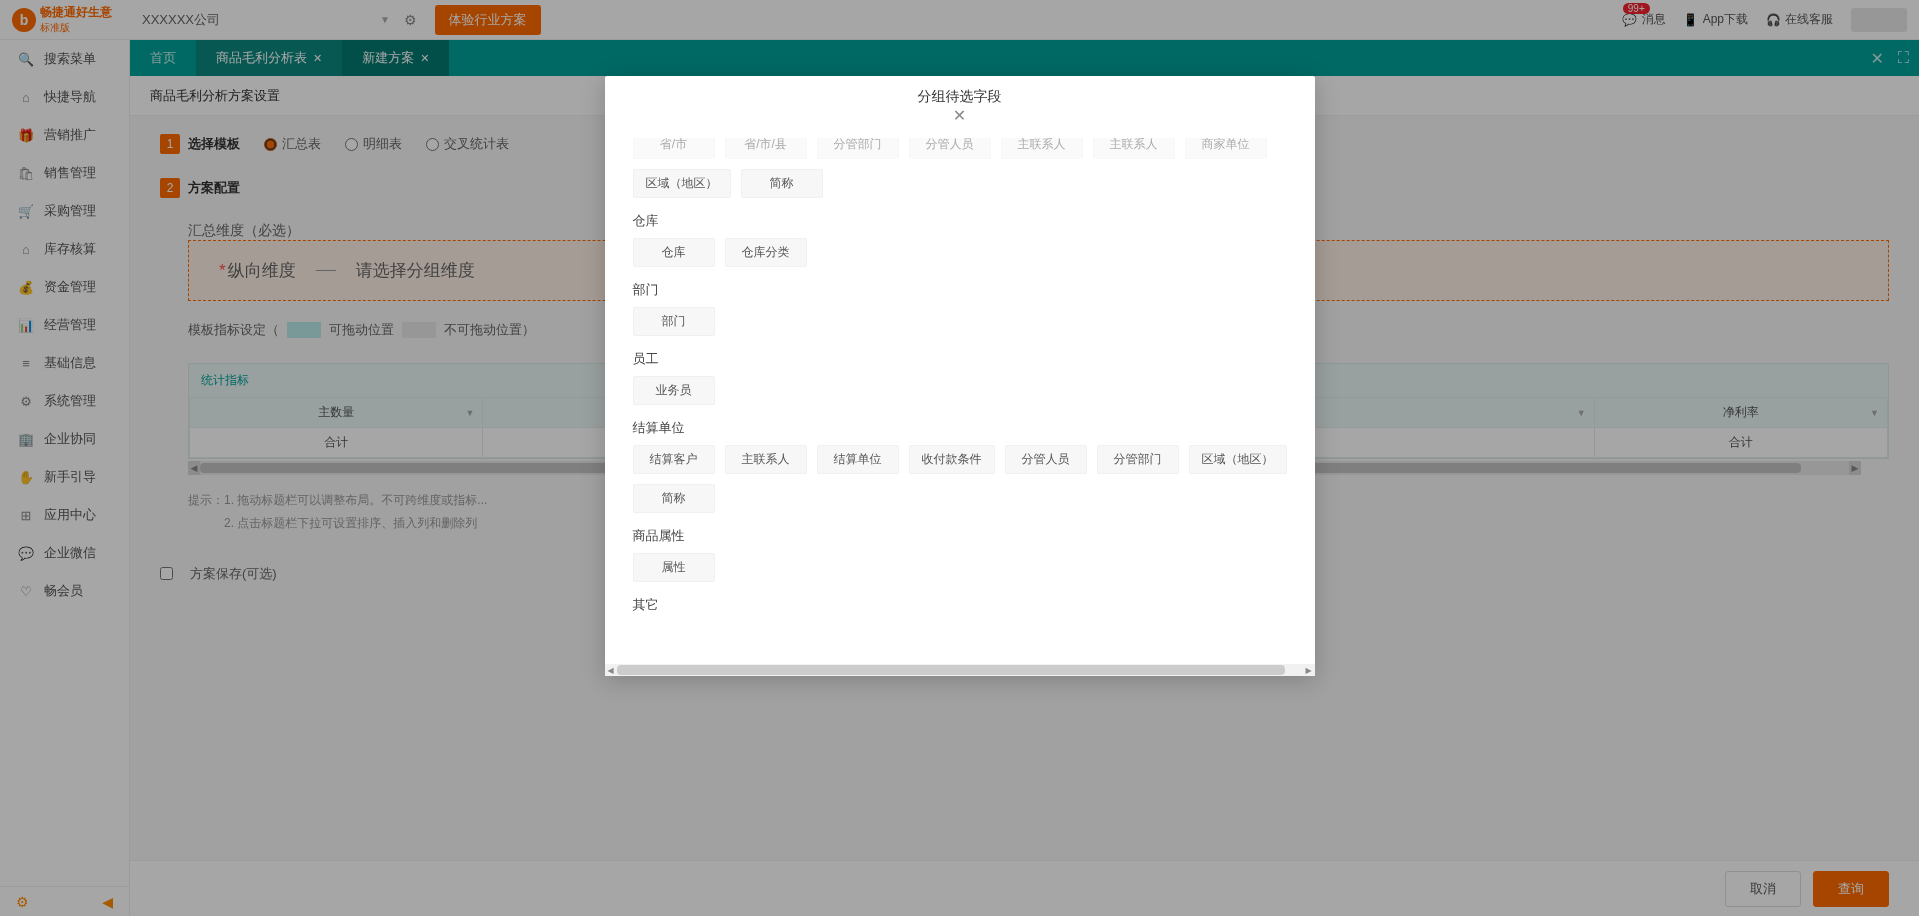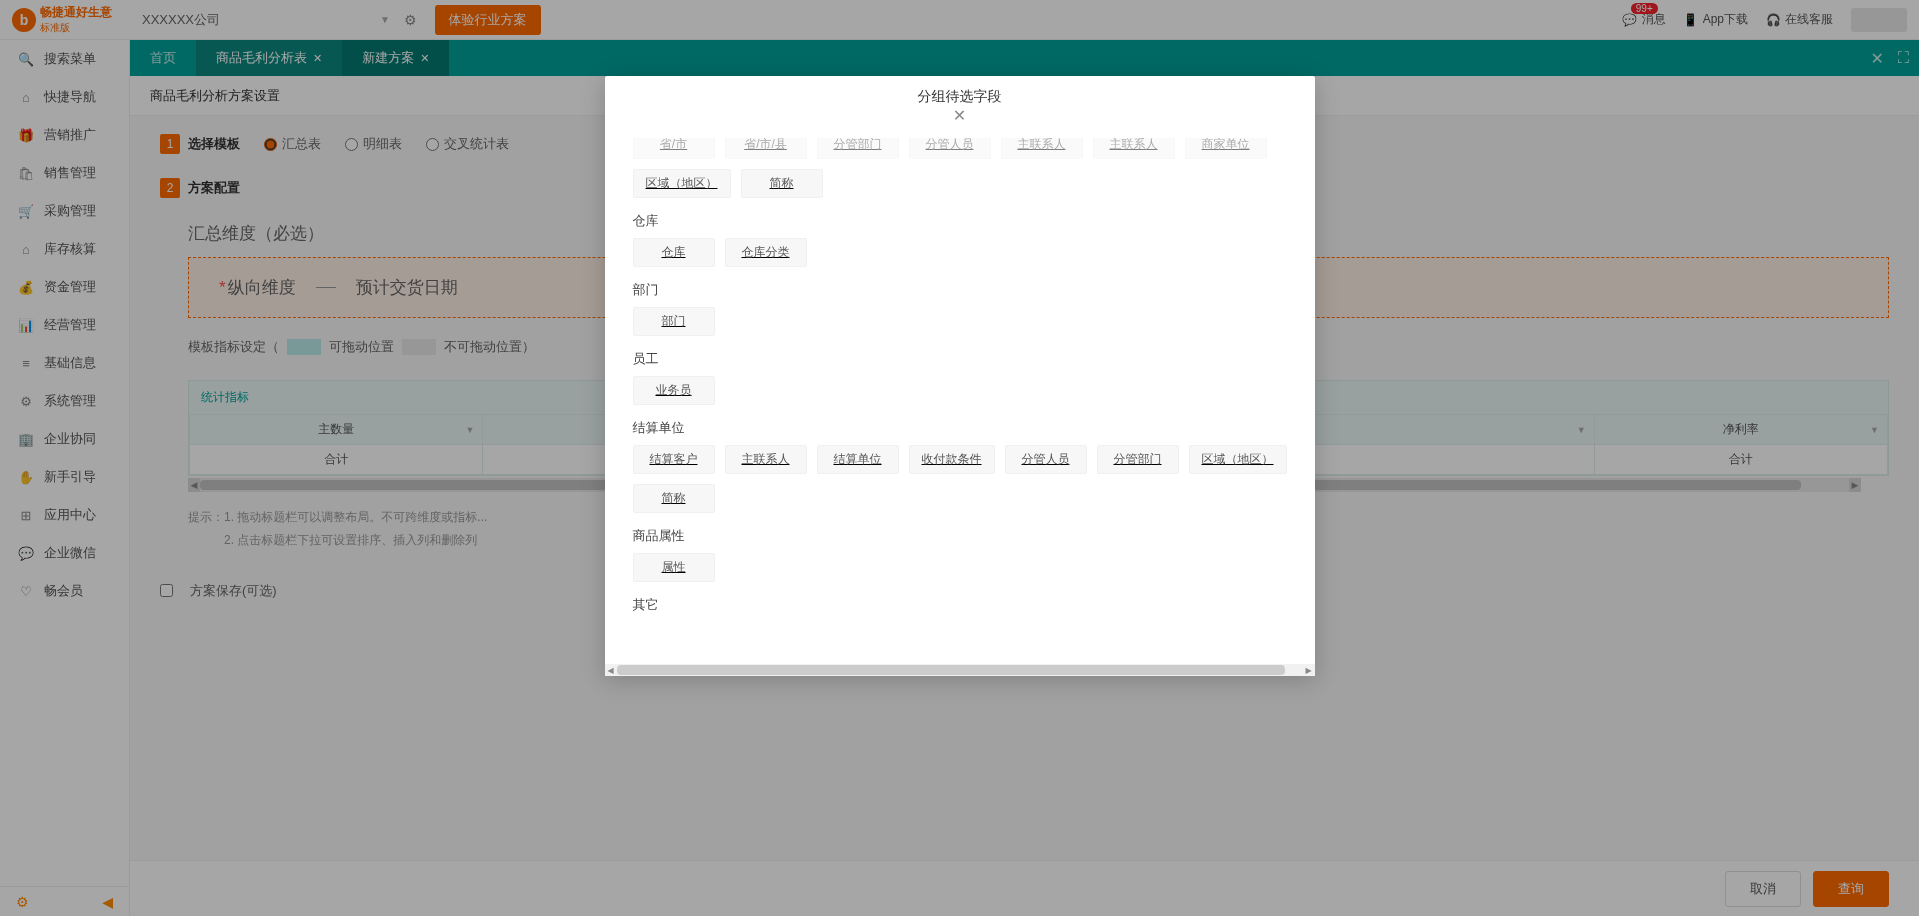--- a/index.html
+++ b/index.html
@@ -10,21 +10,21 @@
 .logo-area { display: flex; align-items: center; width: 118px; }
 .logo-icon { width: 24px; height: 24px; background: #ff6a00; border-radius: 50%; margin-right: 4px; display:flex; align-items:center; justify-content:center; color:#fff; font-weight:bold; font-size:14px;}
 .logo-text { color: #ff6a00; font-size: 12px; font-weight: bold; }
 .logo-sub { color: #ff6a00; font-size: 10px; }
 .company-select { display: flex; align-items: center; color: #666; font-size: 13px; margin-left: 12px; }
 .chevron-down { margin-left: 160px; color: #aaa; font-size: 10px; }
 .gear { margin-left: 14px; color: #888; font-size: 14px; }
 .orange-btn { margin-left: 18px; background: #ff6a00; color: #fff; border: none; padding: 6px 14px; border-radius: 3px; font-size: 13px; cursor: pointer; }
 .header-right { margin-left: auto; display: flex; align-items: center; gap: 18px; }
 .header-item { display: flex; align-items: center; color: #555; font-size: 12px; gap: 4px; position: relative; }
-.badge { position: absolute; top: -8px; left: 8px; background: #f5222d; color: #fff; font-size: 10px; padding: 0 5px; border-radius: 8px; }
+.badge { position: absolute; top: -8px; left: 0; background: #f5222d; color: #fff; font-size: 10px; padding: 0 5px; border-radius: 8px; }
 .avatar { width: 56px; height: 24px; background: #e8e8e8; border-radius: 3px; }
 
 
 .sidebar { position: absolute; left: 0; top: 40px; width: 130px; height: 876px; background: #fff; border-right: 1px solid #eee; }
 .sidebar-item { display: flex; align-items: center; padding: 10px 18px; color: #555; font-size: 13px; gap: 10px; cursor: pointer; }
 .sidebar-icon { width: 16px; height: 16px; display: inline-flex; align-items: center; justify-content: center; color: #888; }
 .sidebar-footer { position: absolute; bottom: 0; width: 100%; height: 30px; background: #fff; border-top: 1px solid #eee; display: flex; align-items: center; justify-content: space-between; padding: 0 16px; }
 .sidebar-footer span { color: #ff8c00; font-size: 14px; }
 
 
@@ -39,21 +39,21 @@
 .content { position: absolute; left: 130px; top: 76px; right: 0; bottom: 44px; background: #f7f7f7; padding: 0; }
 .content-header { height: 40px; background: #fff; padding: 0 20px; display: flex; align-items: center; font-size: 13px; color: #333; border-bottom: 1px solid #eee; }
 .content-body { padding: 18px 30px; }
 .step-row { display: flex; align-items: center; margin-bottom: 24px; }
 .step-num { width: 20px; height: 20px; background: #ff6a00; color: #fff; font-size: 12px; display: flex; align-items: center; justify-content: center; border-radius: 2px; margin-right: 8px; }
 .step-label { font-size: 13px; color: #333; font-weight: bold; margin-right: 24px; }
 .radio-group { display: flex; gap: 24px; align-items: center; }
 .radio { display: flex; align-items: center; gap: 5px; font-size: 13px; color: #666; }
 .radio input { accent-color: #ff6a00; }
 .sub-section { margin-left: 28px; }
-.sub-label { font-size: 17px; color: #666; margin-bottom: 12px; }
+.sub-label { font-size: 14px; color: #666; }
 .dashed-box { border: 1px dashed #ff6a00; background: #fff0e6; padding: 18px 30px; display: flex; align-items: center; gap: 20px; font-size: 17px; color: #666; }
 .req-star { color: #ff4d4f; margin-right: 2px; }
 .dash-line { width: 20px; height: 1px; background: #999; }
 .template-row { display: flex; align-items: center; margin: 20px 0 24px 28px; font-size: 13px; color: #666; gap: 8px; }
 .swatch { width: 34px; height: 16px; display: inline-block; }
 .swatch.draggable { background: #b9ece8; }
 .swatch.fixed { background: #e8e8e8; }
 .table-wrap { margin-left: 28px; border: 1px solid #d7ebe9; background: #fff; overflow: hidden; }
 .table-title { color: #00a29a; font-size: 12px; padding: 8px 12px; background: #ecf7f6; }
 .table { width: 100%; border-collapse: collapse; }
@@ -73,21 +73,21 @@
 
 
 .modal-overlay { position: absolute; inset: 0; background: rgba(0,0,0,0.35); z-index: 100; }
 .modal { position: absolute; left: 50%; top: 76px; transform: translateX(-50%); width: 710px; height: 600px; background: #fff; border-radius: 2px; display: flex; flex-direction: column; box-shadow: 0 4px 24px rgba(0,0,0,0.2); }
 .modal-header { padding: 12px 18px; display: flex; align-items: center; justify-content: space-between; font-size: 14px; color: #333; border-bottom: 1px solid transparent; flex-direction: column; }
 .modal-close { cursor: pointer; color: #888; font-size: 16px; }
 .modal-body { flex: 1; overflow-y: auto; padding: 0 18px 10px 28px; position: relative; }
 .modal-body::-webkit-scrollbar { width: 10px; }
 .modal-body::-webkit-scrollbar-thumb { background: #ccc; }
 .field-group-title { font-size: 13px; color: #444; margin: 14px 0 8px 0; font-weight: 500; }
-.field-row { display: flex; flex-wrap: wrap; gap: 10px; text-decoration: underline; }
+.field-row { display: flex; flex-wrap: wrap; gap: 10px; }
 .field-chip { min-width: 82px; padding: 5px 12px; background: #f7f7f7; border: 1px solid #f0f0f0; font-size: 12px; color: #555; text-align: center; cursor: pointer; border-radius: 2px; }
 .modal-hscroll { height: 12px; background: #f1f1f1; position: relative; }
 .modal-hscroll-thumb { position: absolute; left: 12px; right: 30px; top: 1px; bottom: 1px; background: #ccc; border-radius: 4px; }
 .modal-hscroll-arrow { position:absolute; top:0; width:12px; height:12px; font-size:8px; color:#888; display:flex; align-items:center; justify-content:center;}
 </style>
 </head>
 <body>
 
 <div class="top-header">
   <div class="logo-area">
@@ -233,21 +233,21 @@
     </div>
     <div class="step-row">
       <div class="step-num">2</div>
       <div class="step-label">方案配置</div>
     </div>
     <div class="sub-section">
       <div class="sub-label">汇总维度（必选）</div>
       <div class="dashed-box">
         <span><span class="req-star">*</span><span>纵向维度</span></span>
         <span class="dash-line"></span>
-        <span>预计交货日期</span>
+        <span>请选择分组维度</span>
       </div>
     </div>
     <div class="template-row">
       <span>模板指标设定（</span>
       <span class="swatch draggable"></span>
       <span>可拖动位置</span>
       <span class="swatch fixed"></span>
       <span>不可拖动位置）</span>
     </div>
     <div class="table-wrap">

